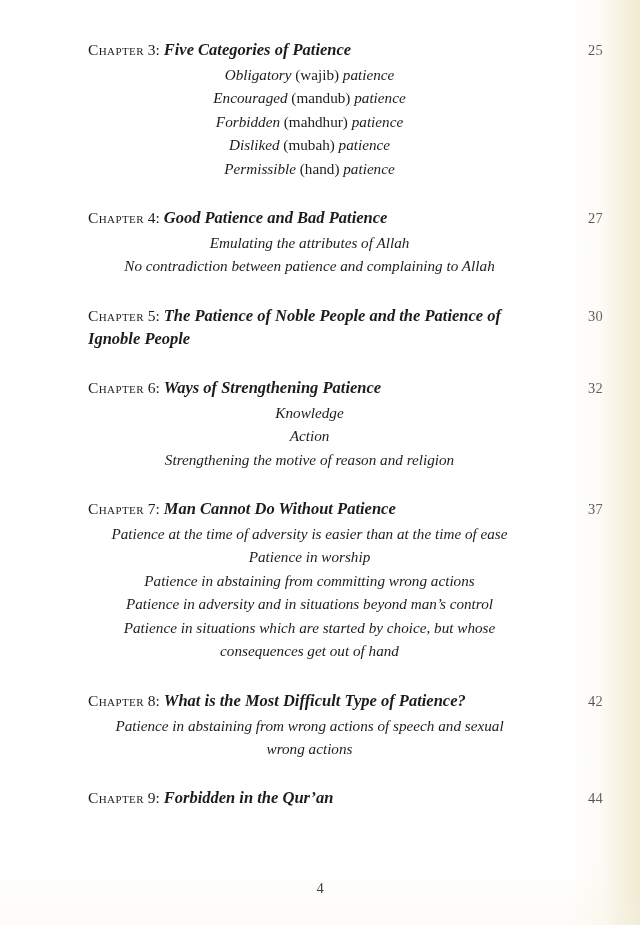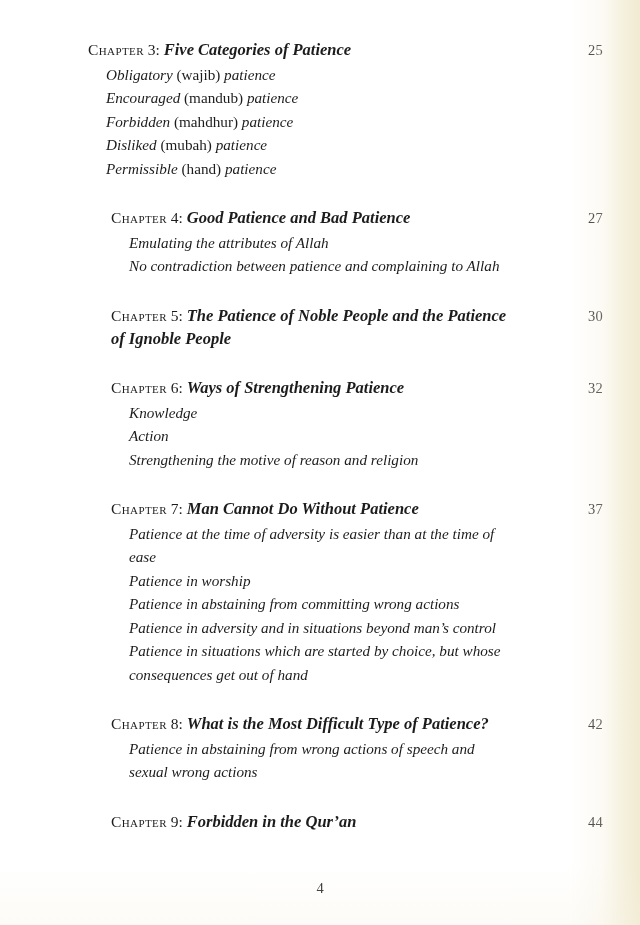--- a/index.html
+++ b/index.html
@@ -47,21 +47,20 @@
     left: 88px;
     top: 38px;
     width: 520px;
   }
 
   .entry {
     position: relative;
   }
   .entry + .entry {
     margin-top: 26px;
-    margin-left: 23px;
   }
 
   .entry-head {
     position: relative;
     font-size: 15.5px;
     line-height: 23px;
     padding-right: 86px;
   }
 
   .chap-word {
@@ -89,20 +88,21 @@
     width: 40px;
     text-align: left;
     font-size: 14.5px;
     letter-spacing: 0.3px;
   }
 
   .sublist {
     list-style: none;
     margin: 2px 0 0 0;
     padding: 0 0 0 18px;
+    text-align: center;
   }
   .sublist li {
     font-style: italic;
     font-size: 15.2px;
     line-height: 23.4px;
     padding-right: 95px;
   }
   .sublist li .rom {
     font-style: normal;
   }

